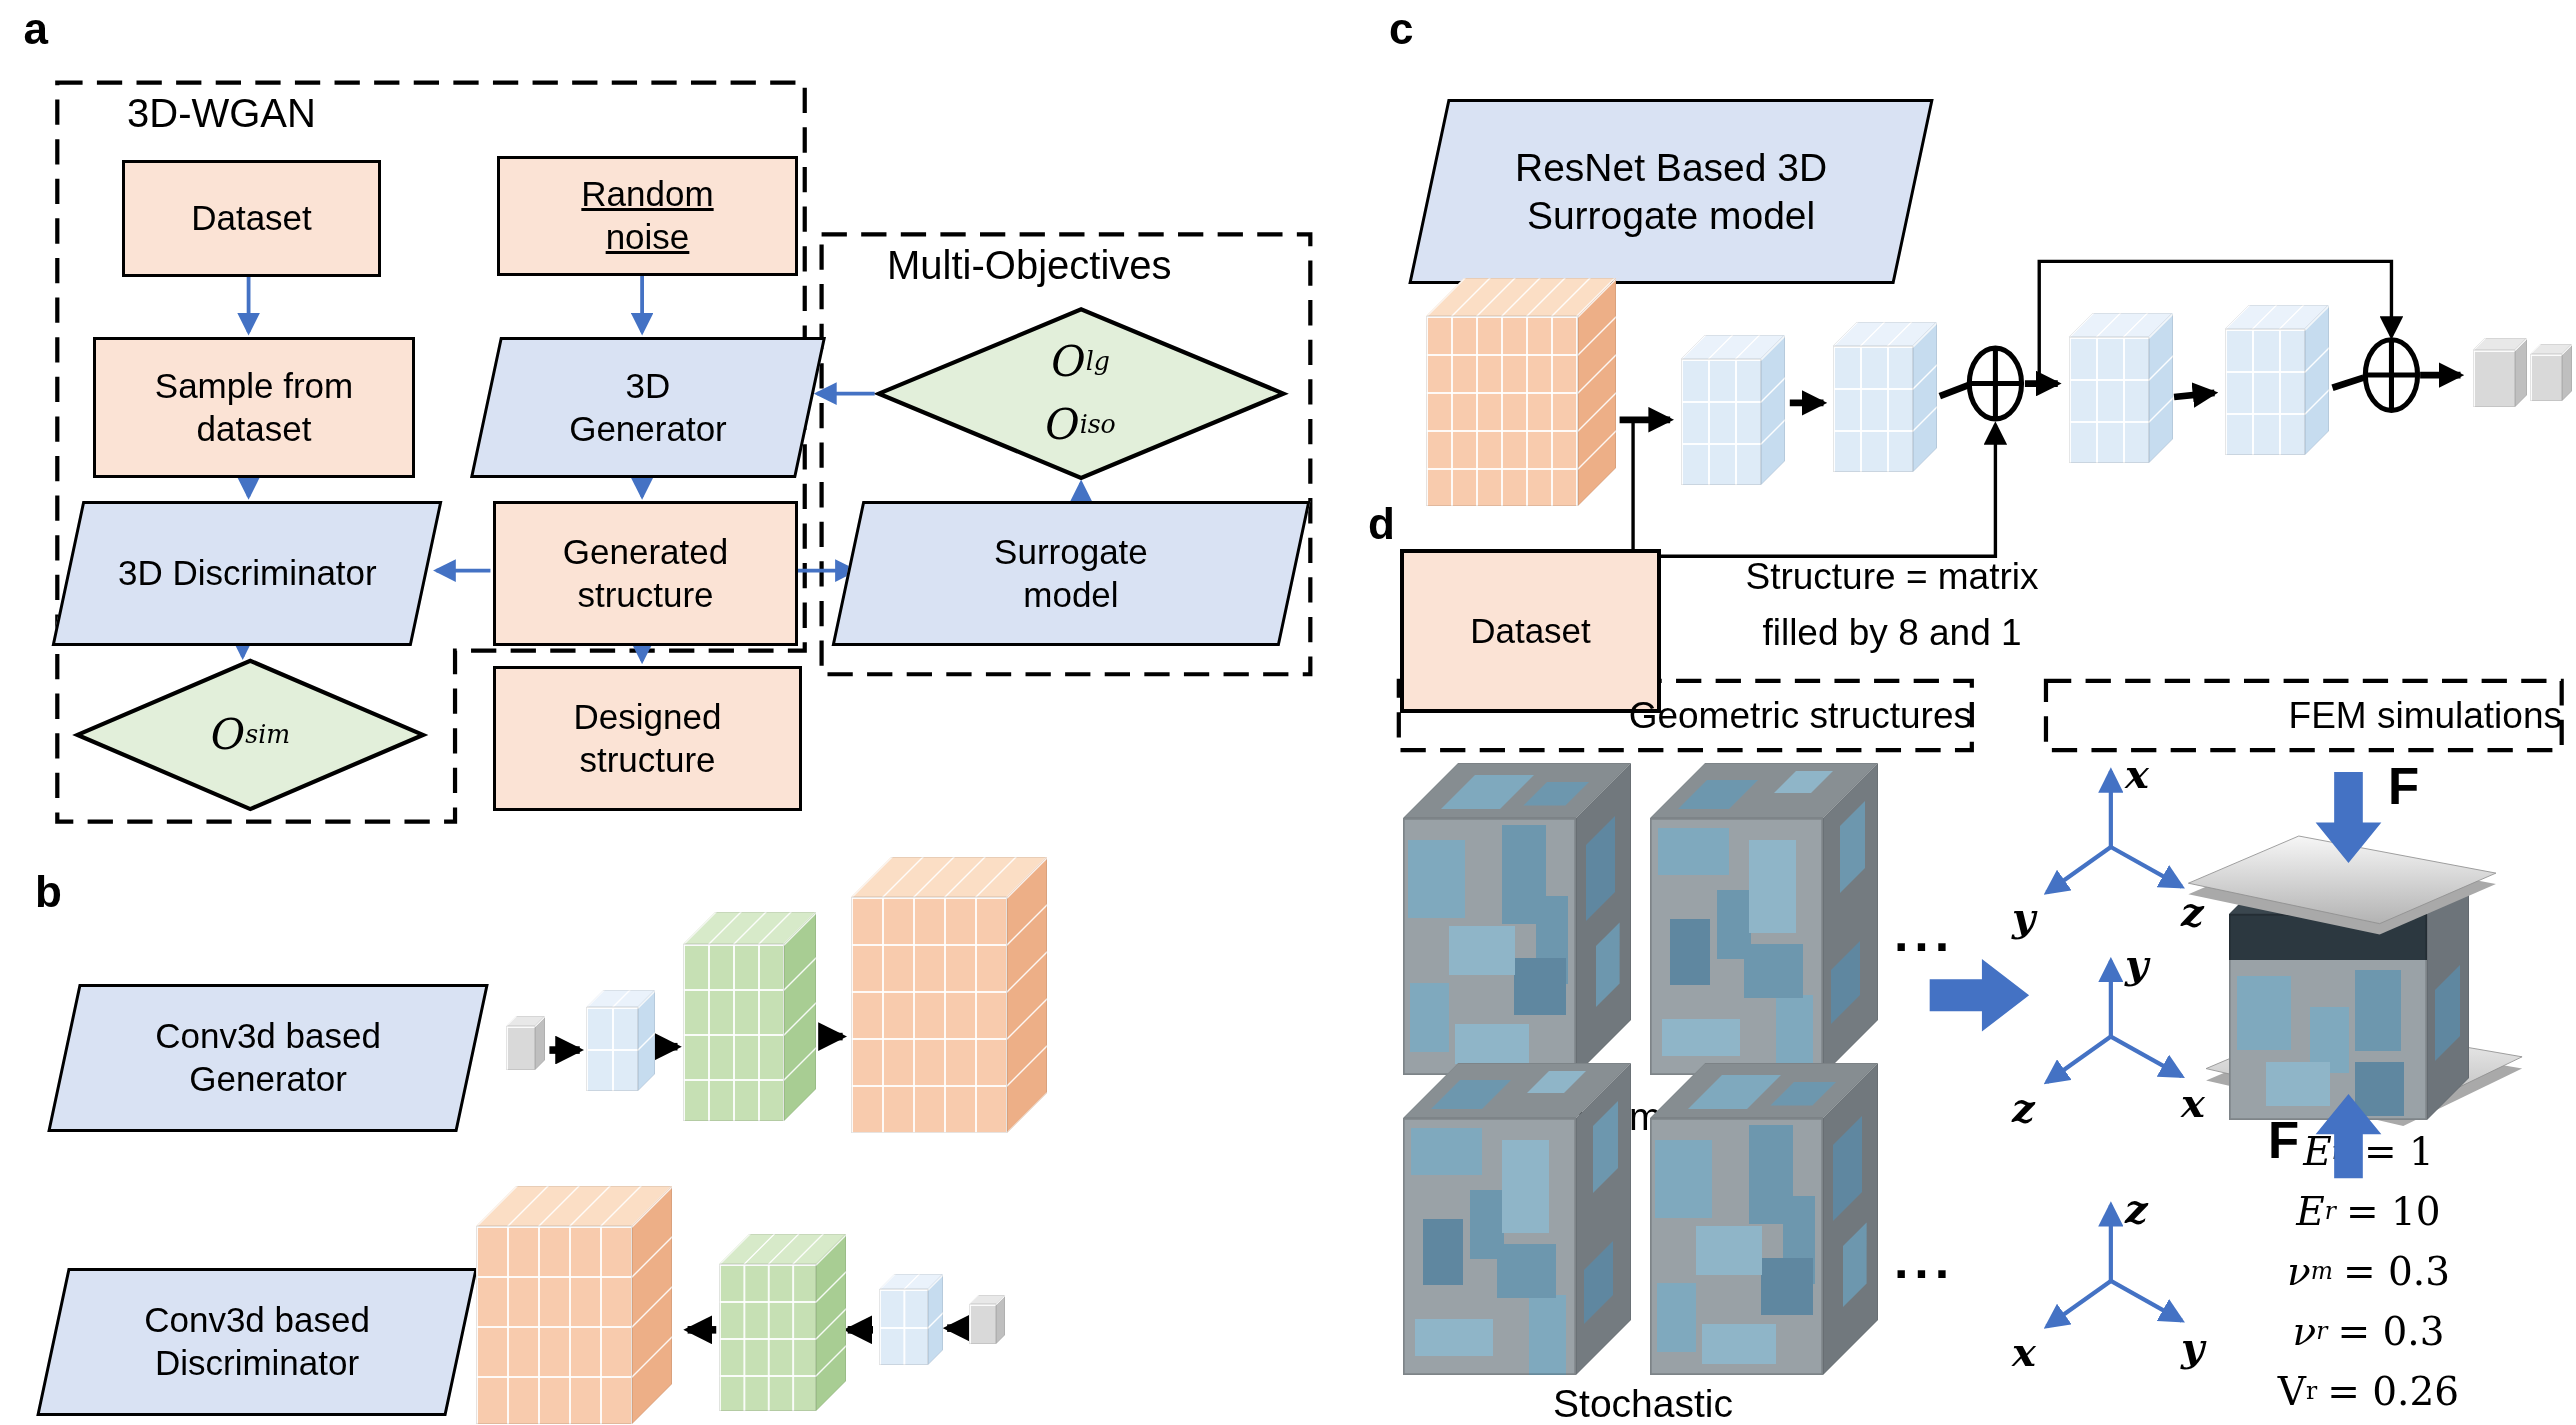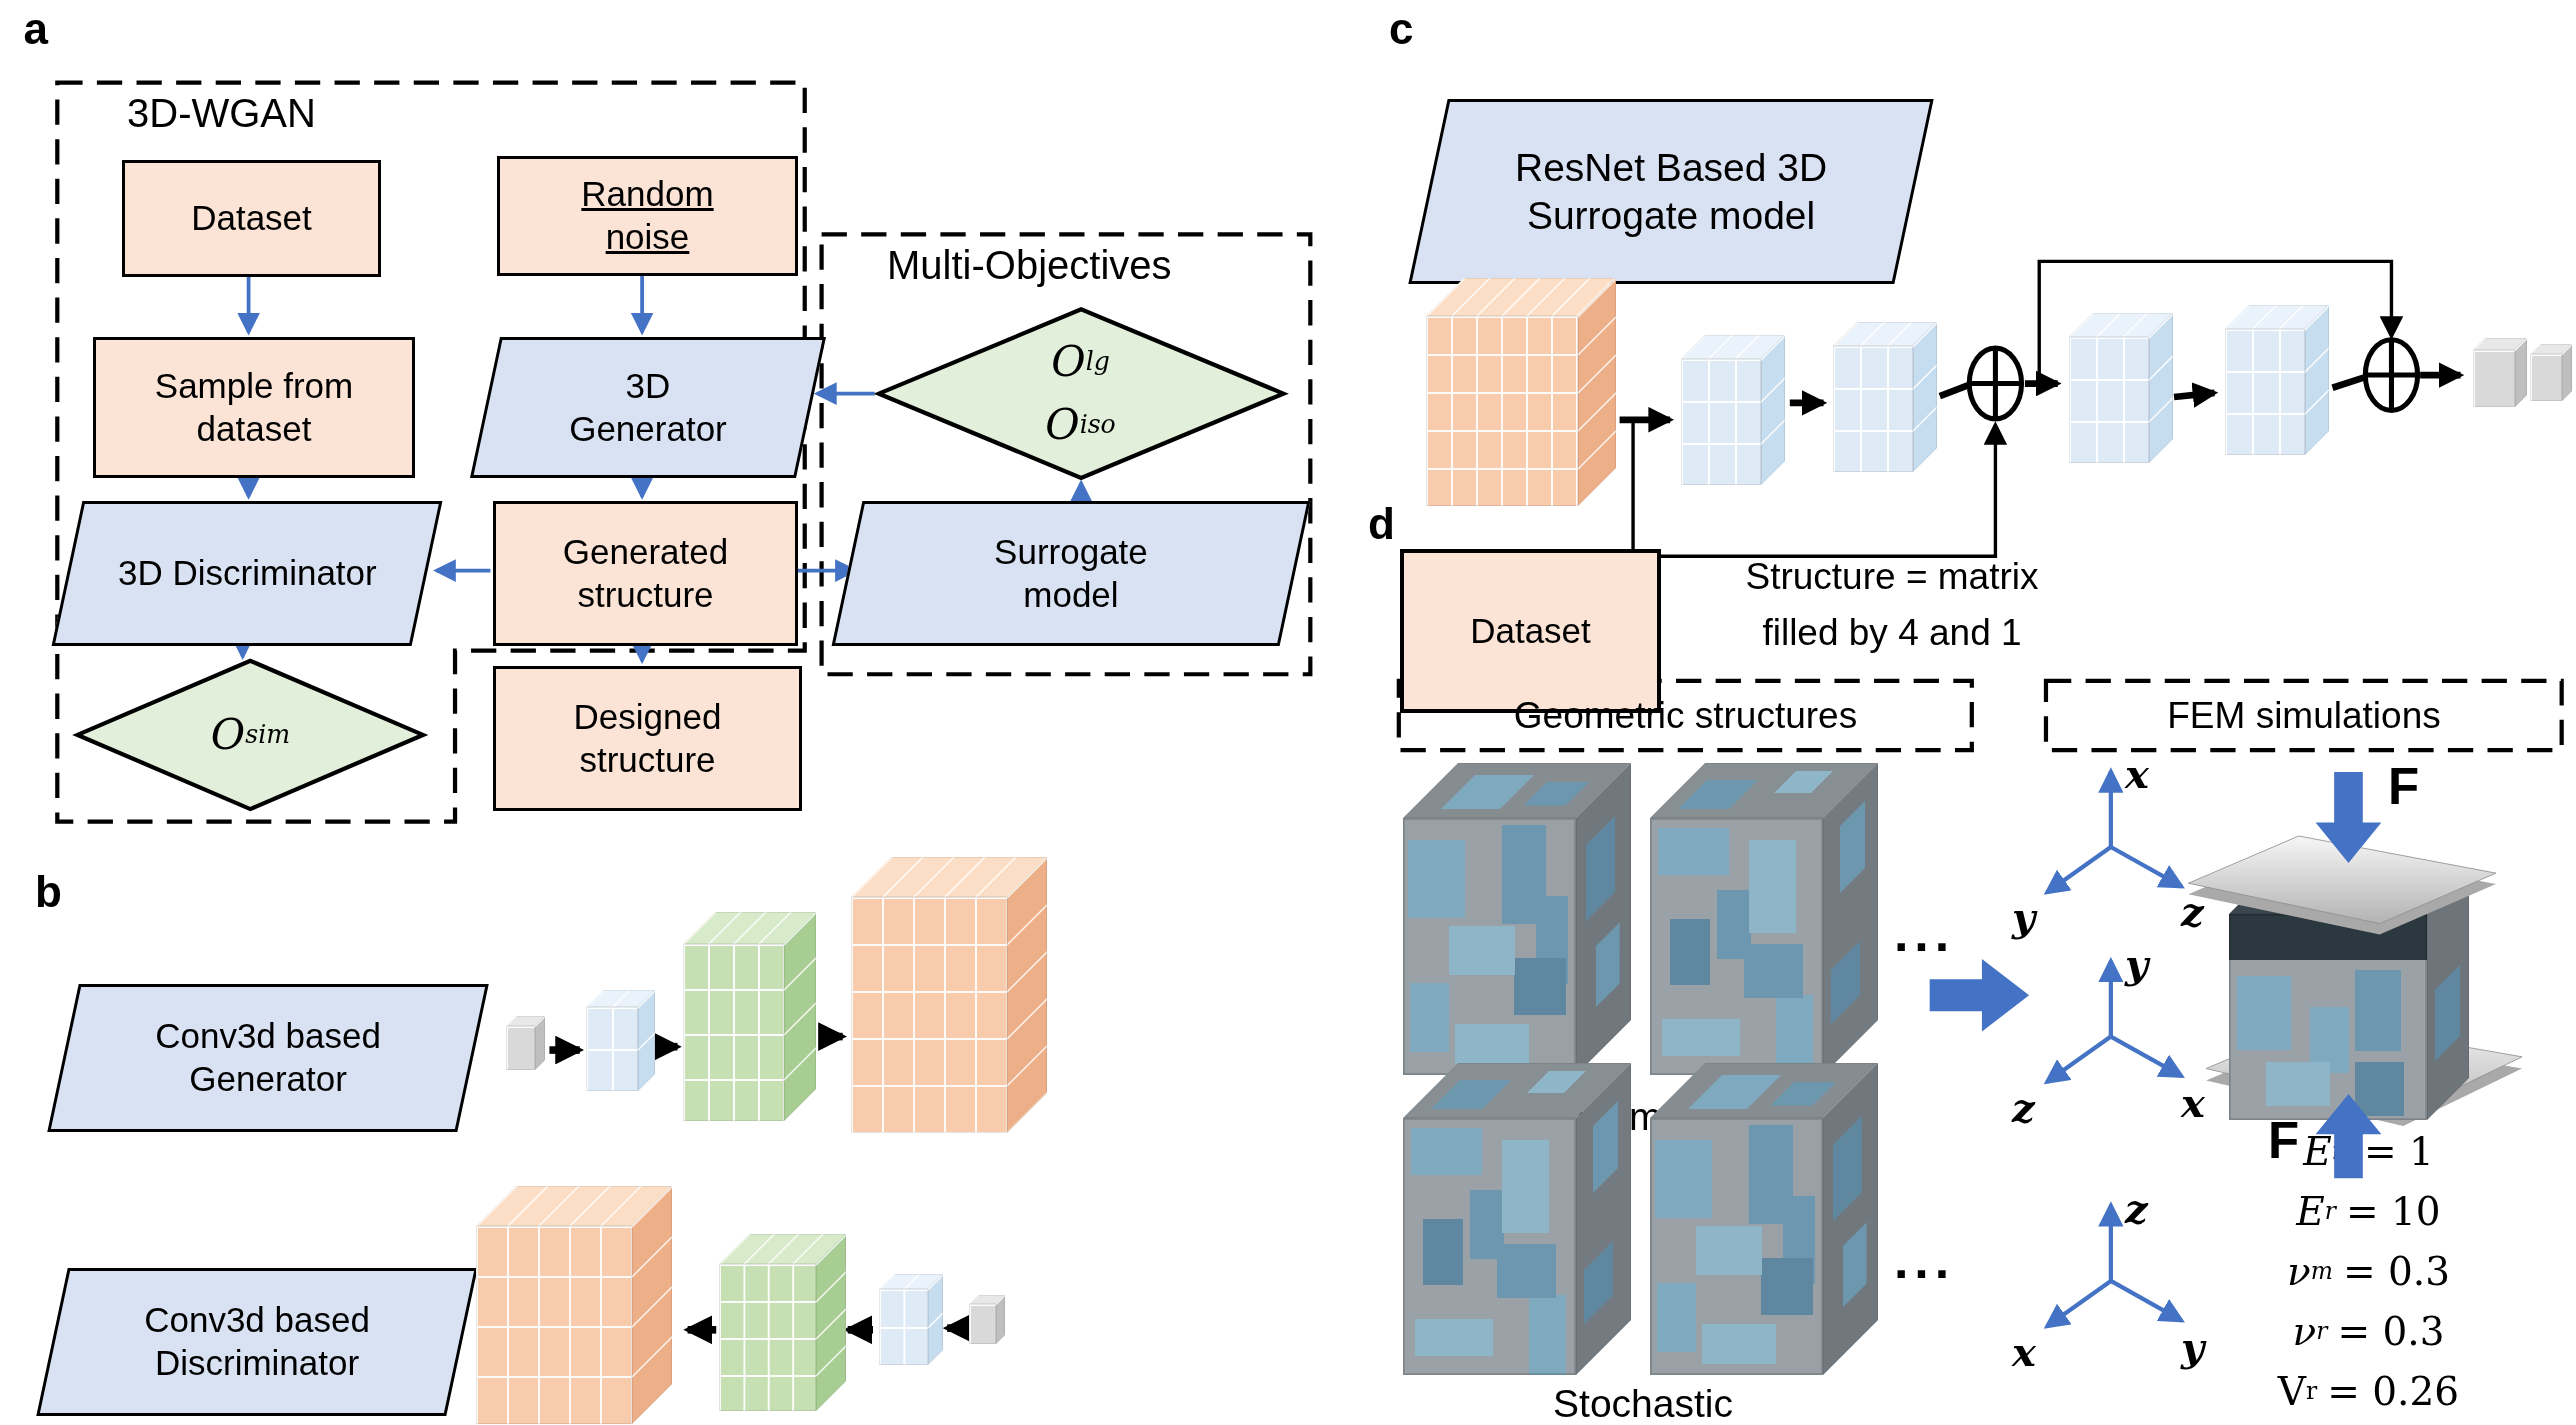--- a/index.html
+++ b/index.html
@@ -15,21 +15,21 @@
     position:absolute;z-index:2;display:flex;align-items:center;justify-content:center;
     text-align:center;border:3.4px solid #000;font-size:35px;line-height:1.22;
   }
   .peach{background:#FBE3D5;}
   .bluef{background:#D9E2F3;}
   .para{transform:skewX(-12deg);}
   .para .unskew{transform:skewX(12deg);display:block;}
   .title-box{font-size:39px;}
   .hdr{font-size:40px;font-weight:normal;z-index:2;position:absolute;margin-left:44px;}
   .dashlbl{
-    position:absolute;z-index:2;display:flex;align-items:center;justify-content:center;
+    position:absolute;z-index:2;display:flex;align-items:center;justify-content:flex-end;
     font-size:37px;text-align:center;
   }
   .dtext{
     position:absolute;z-index:2;display:flex;align-items:center;justify-content:center;
     font-family:"DejaVu Serif",serif;font-style:italic;font-size:42px;
   }
   sub{font-size:.6em;}
   .note{position:absolute;z-index:2;font-size:37px;text-align:center;line-height:1.5;}
   .eq-row{height:60px;display:flex;align-items:center;justify-content:center;
     font-family:"DejaVu Serif",serif;font-size:39px;}
@@ -352,21 +352,21 @@
     <div class="side"></div>
     <div class="front"></div>
   </div>
 
 <div class="node peach" style="left:1400px;top:549px;width:253px;height:156px;border-width:4.2px;">
   <span>Dataset</span>
 </div>
 
 <div class="note" style="left:1694px;top:549px;width:396px;">
   <div>Structure = matrix</div>
-  <div>filled by 4 and 1</div>
+  <div>filled by 8 and 1</div>
 </div>
 
 <div class="note" style="left:2132px;top:546px;width:362px;">
 </div>
 
 <div class="dashlbl" style="left:1399px;top:681px;width:573px;height:69px;">
   <span>Geometric structures</span>
 </div>
 <div class="dashlbl" style="left:2046px;top:681px;width:516px;height:69px;">
   <span>FEM simulations</span>

